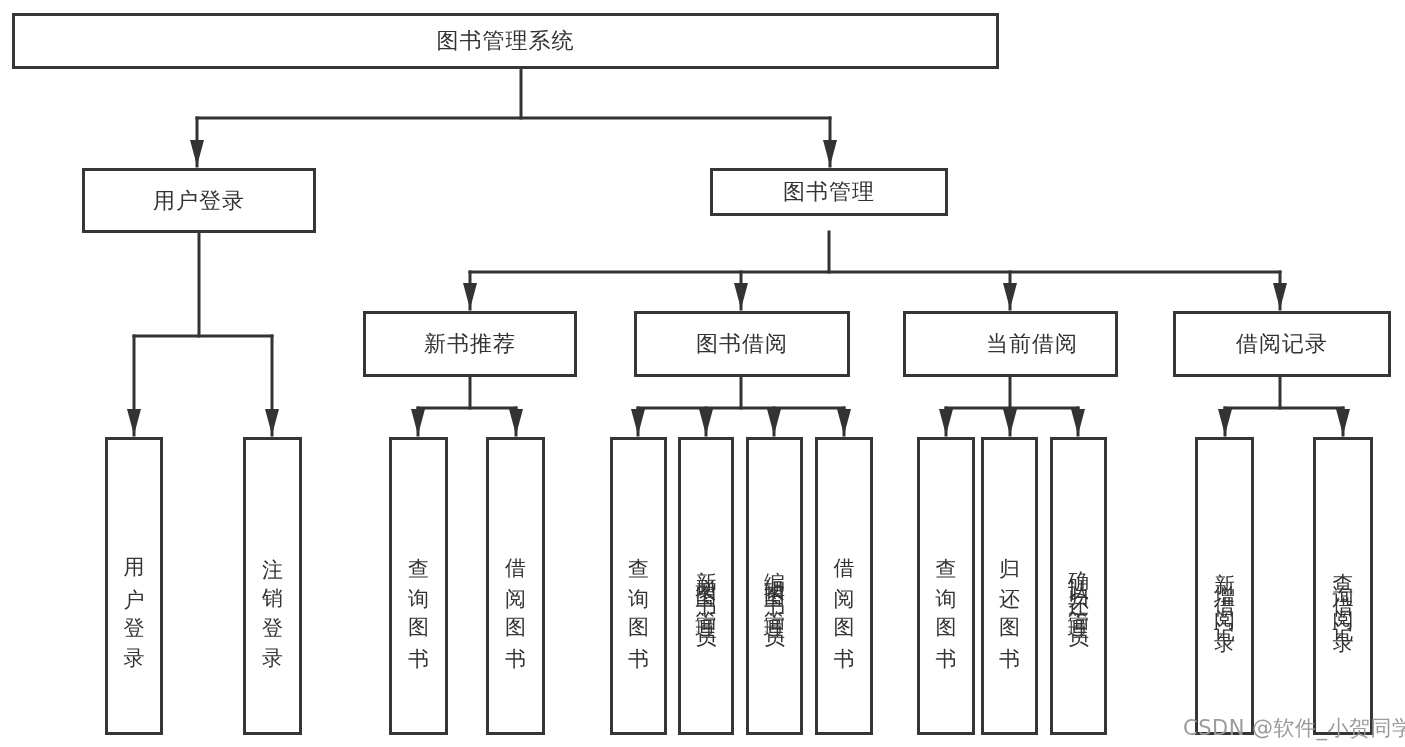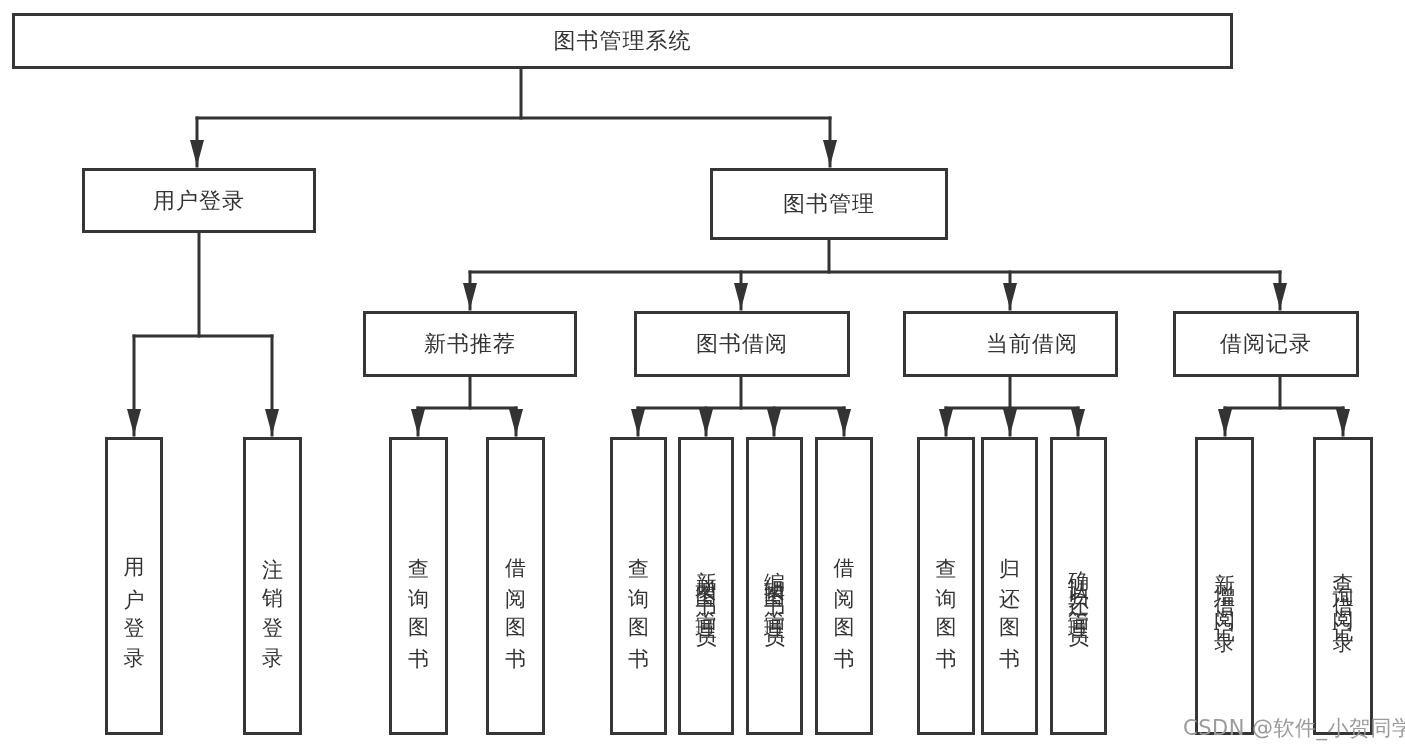--- a/index.html
+++ b/index.html
@@ -25,30 +25,30 @@
     border: 3px solid #363636;
     color: #333333;
     display: flex;
     align-items: center;
     justify-content: center;
     z-index: 2;
     font-size: 22px;
     letter-spacing: 1px;
   }
   
-  .root  { left: 12px;  top: 13px;  width: 1221px; height: 56px; }
+  .root  { left: 12px;  top: 13px;  width: 987px; height: 56px; }
   
   .l2-a  { left: 82px;  top: 168px; width: 234px;  height: 65px; }
-  .l2-b  { left: 710px; top: 168px; width: 238px;  height: 72px; }
+  .l2-b  { left: 710px; top: 168px; width: 238px;  height: 48px; }
   
   .l3    { top: 311px; height: 66px; }
   .l3-a  { left: 363px;  width: 214px; justify-content: center; }
   .l3-b  { left: 634px;  width: 216px; }
   .l3-c  { left: 903px;  width: 215px; padding-left: 43px; }
-  .l3-d  { left: 1173px; width: 186px; }
+  .l3-d  { left: 1173px; width: 218px; }
   
   .leaf  { top: 437px; height: 298px; font-size: 21px; }
   .leaf span {
     writing-mode: vertical-rl;
     text-orientation: mixed;
     white-space: nowrap;
   }
   .ls4 span { letter-spacing: 30px; margin-bottom: -30px; }
   .ls6 span { letter-spacing: 12px; margin-bottom: -12px; }
   .ls9 span { letter-spacing: 8px;  margin-bottom: -8px;  }

